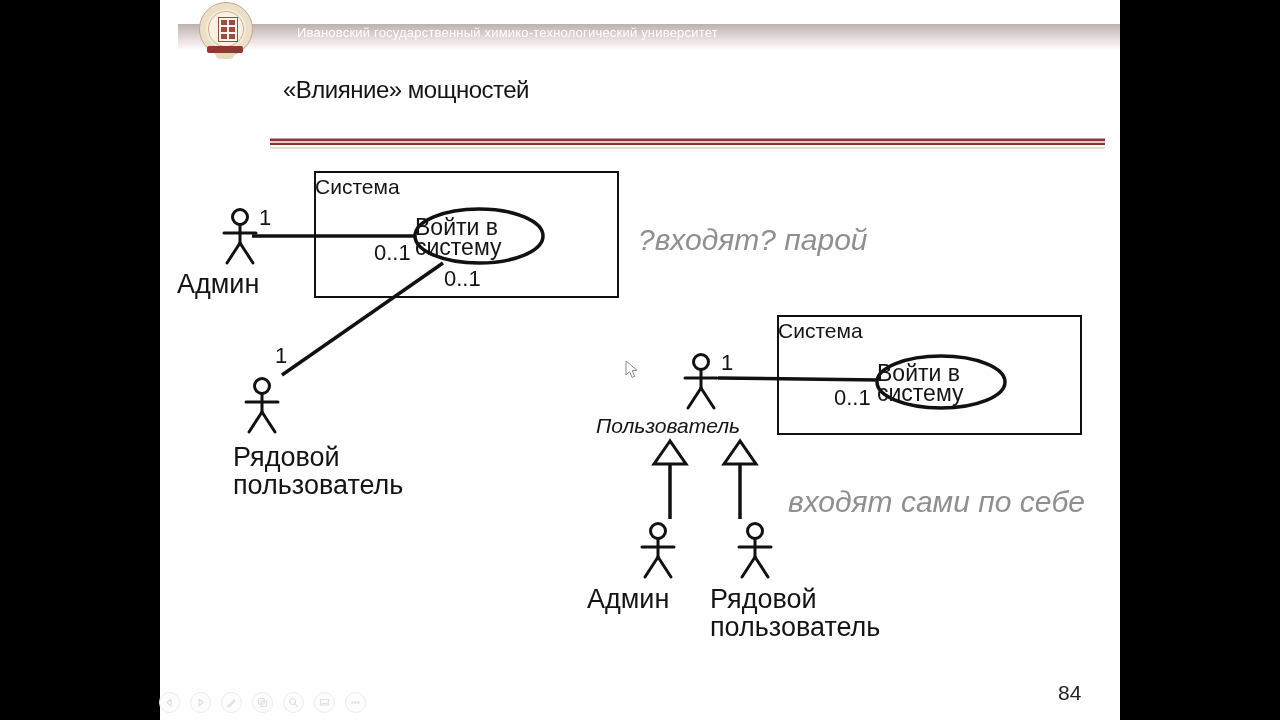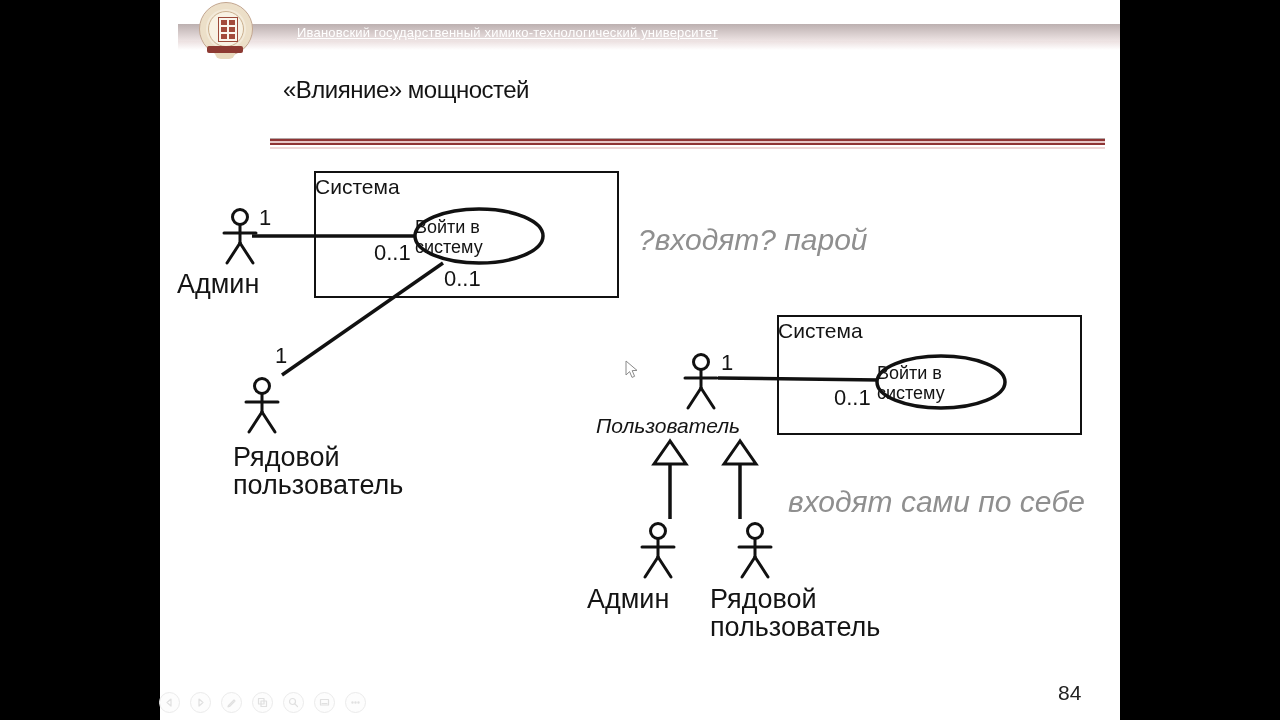--- a/index.html
+++ b/index.html
@@ -6,21 +6,21 @@
   body{
     width:1280px;height:720px;background:#000;position:relative;overflow:hidden;
     font-family:"Liberation Sans", sans-serif;
   }
   .slide{position:absolute;left:160px;top:0;width:960px;height:720px;background:#ffffff;}
 
   
   .band{position:absolute;left:18px;top:24px;width:942px;height:17px;
         background:linear-gradient(#bcb0b0,#eee4e4);}
   .band-text{color:#ffffff;font-size:13px;line-height:17px;padding-left:119px;
-             white-space:nowrap;letter-spacing:.2px;text-decoration:underline;}
+             white-space:nowrap;letter-spacing:.2px;}
   .band-fade{position:absolute;left:18px;top:41px;width:942px;height:9px;
              background:linear-gradient(#ece0e0,#ffffff);}
   .logo{position:absolute;left:35px;top:2px;width:62px;height:58px;}
   .logo .ring{position:absolute;left:4px;top:0;width:52px;height:52px;border-radius:50%;
               background:#f3ead9;border:1px solid #c2a58e;
               box-shadow:inset 0 0 0 6px #ecdfc8;}
   .logo .inner{position:absolute;left:13px;top:9px;width:34px;height:34px;border-radius:50%;
                background:#f8f2e4;border:1px solid #cbb08f;}
   .logo .building{position:absolute;left:23px;top:15px;width:14px;height:19px;background:#fbf7ee;
                   border:1px solid #9c4a3a;
@@ -40,21 +40,21 @@
   .divider .l3{height:2px;background:#e6c6c6;}
   .divider .l4{height:2px;background:#8e3434;}
   .divider .l5{height:2px;background:#ffffff;}
   .divider .l6{height:2px;background:#edd6d6;}
 
   
   .diagram-svg{position:absolute;left:0;top:0;}
   .lbl{position:absolute;color:#141414;white-space:nowrap;line-height:1.05;}
   .center{white-space:normal;}
   .sys{font-size:21px;}
-  .uc{font-size:18px;line-height:20px;}
+  .uc{font-size:23px;line-height:20px;}
   .actor-lbl{font-size:27px;}
   .mult{font-size:22px;}
   .ital{font-style:italic;}
   .gray-note{color:#8f8f8f;font-style:italic;font-size:30px;}
   .pagenum{position:absolute;left:898px;top:681px;font-size:21px;color:#222;}
 
   
   .cursor{position:absolute;left:465px;top:360px;}
 
   

